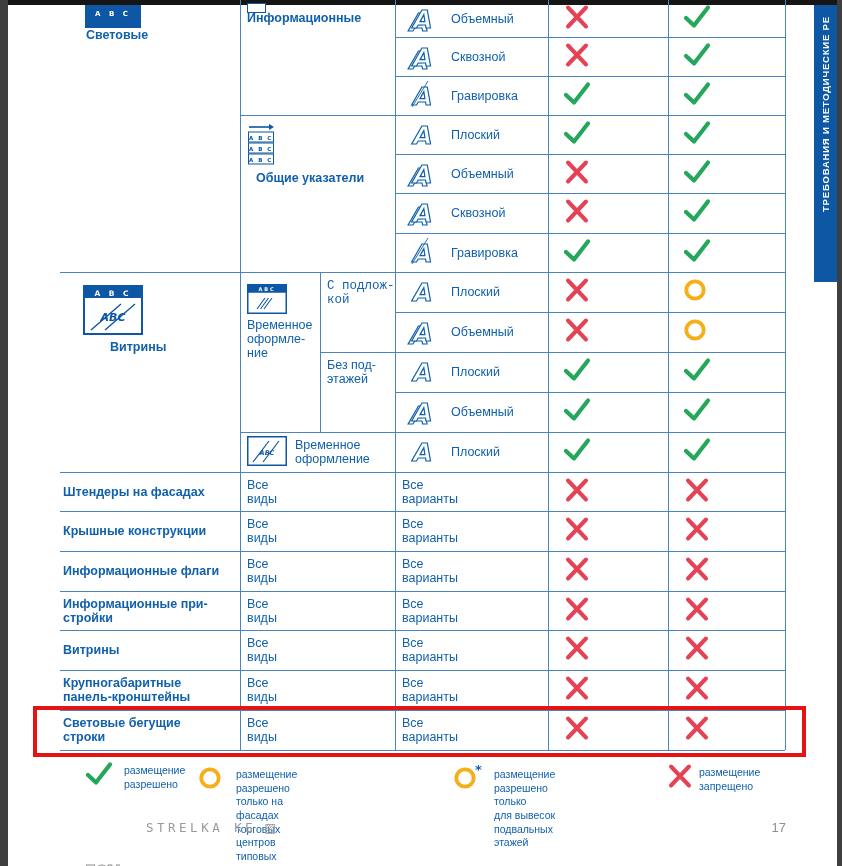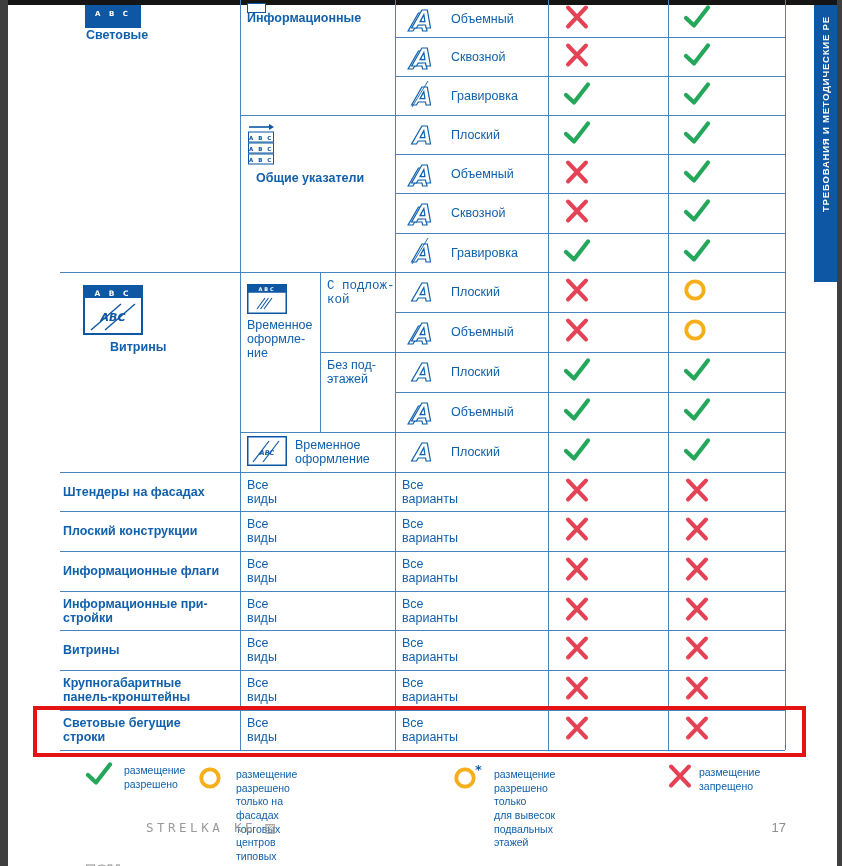--- a/index.html
+++ b/index.html
@@ -280,21 +280,21 @@
         </svg></div>
       <div class="abs vc lbl b" style="left:63px;top:491.5px;width:172px;">Штендеры на фасадах</div>
       <div class="abs vc lbl" style="left:247px;top:491.5px;">Все виды</div>
       <div class="abs vc lbl" style="left:402px;top:491.5px;">Все варианты</div>
       <div class="abs vc" style="left:562px;top:491.5px;"><svg width="30" height="26" viewBox="0 0 30 26">
           <path d="M6 3.5 L24 22.5 M24 3.5 L6 22.5" fill="none" stroke="#e54256" stroke-width="4" stroke-linecap="round"></path>
         </svg></div>
       <div class="abs vc" style="left:682px;top:491.5px;"><svg width="30" height="26" viewBox="0 0 30 26">
           <path d="M6 3.5 L24 22.5 M24 3.5 L6 22.5" fill="none" stroke="#e54256" stroke-width="4" stroke-linecap="round"></path>
         </svg></div>
-      <div class="abs vc lbl b" style="left:63px;top:531px;width:172px;">Плоский конструкции</div>
+      <div class="abs vc lbl b" style="left:63px;top:531px;width:172px;">Крышные конструкции</div>
       <div class="abs vc lbl" style="left:247px;top:531px;">Все виды</div>
       <div class="abs vc lbl" style="left:402px;top:531px;">Все варианты</div>
       <div class="abs vc" style="left:562px;top:531px;"><svg width="30" height="26" viewBox="0 0 30 26">
           <path d="M6 3.5 L24 22.5 M24 3.5 L6 22.5" fill="none" stroke="#e54256" stroke-width="4" stroke-linecap="round"></path>
         </svg></div>
       <div class="abs vc" style="left:682px;top:531px;"><svg width="30" height="26" viewBox="0 0 30 26">
           <path d="M6 3.5 L24 22.5 M24 3.5 L6 22.5" fill="none" stroke="#e54256" stroke-width="4" stroke-linecap="round"></path>
         </svg></div>
       <div class="abs vc lbl b" style="left:63px;top:571px;width:172px;">Информационные флаги</div>
       <div class="abs vc lbl" style="left:247px;top:571px;">Все виды</div>

